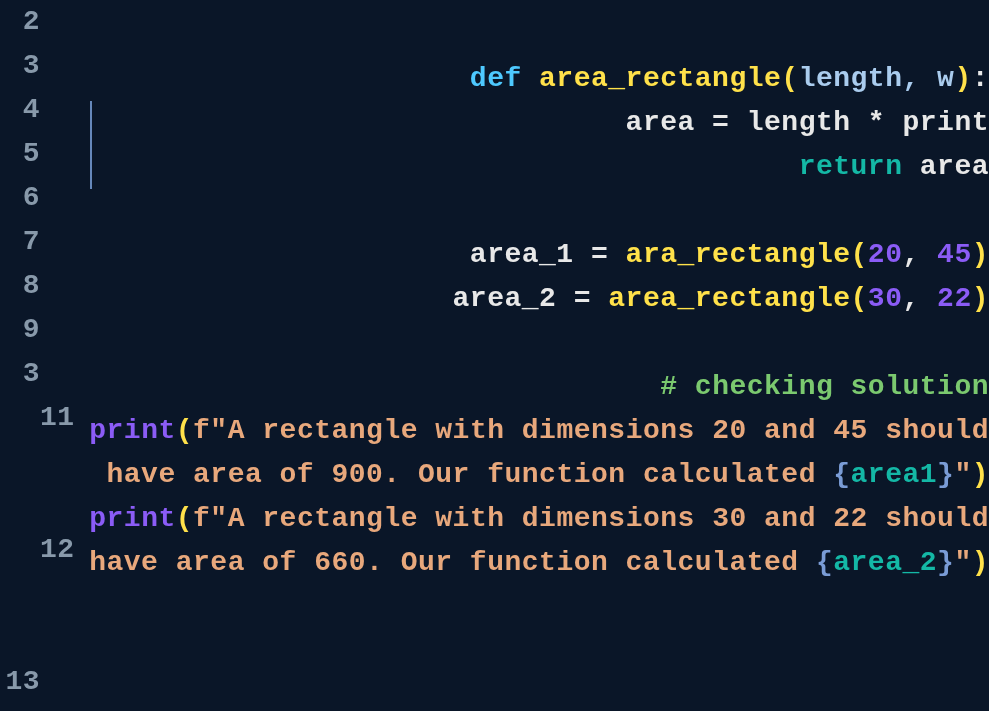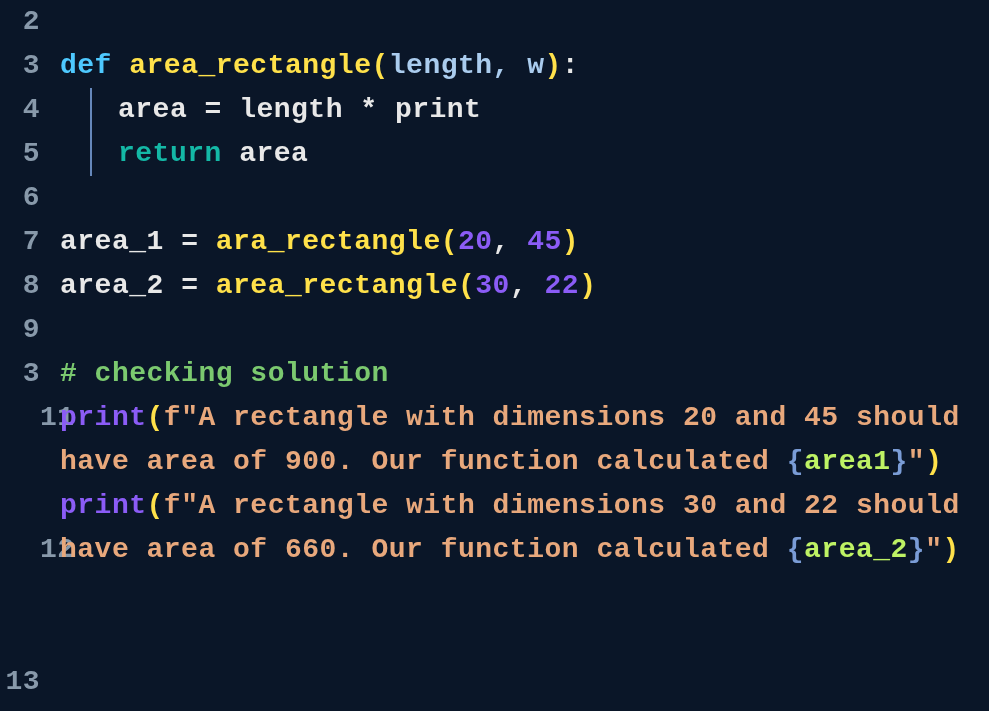--- a/index.html
+++ b/index.html
@@ -34,21 +34,22 @@
     .line-num {
       height: 44px;
       line-height: 44px;
     }
     .line-num.wrap {
       height: 132px;
       padding-left: 40px;
     }
     .code {
       flex: 1;
-      padding-top: 0;
+      padding-top: 13px;
+      text-align: right;
     }
     .code-line {
       height: 44px;
       line-height: 44px;
       white-space: pre;
       position: relative;
     }
     .code-line.wrapped {
       height: auto;
       white-space: pre-wrap;
@@ -68,21 +69,21 @@
     .fn-name { color: #ffe14a; }
     .param { color: #aaccee; }
     .punct { color: #ffe14a; }
     .var { color: #e8e8e8; }
     .op { color: #e8e8e8; }
     .num { color: #8b5cf6; }
     .comment { color: #7bc96f; }
     .builtin { color: #8b5cf6; }
     .string { color: #e8a87c; }
     .fstring-brace { color: #7a9cd6; }
-    .fstring-var { color: #bef264; }
+    .fstring-var { color: #14b8a6; }
     .indent1 { padding-left: 58px; }
   </style>
 </head>
 <body>
 
 <div class="editor">
   <div class="gutter">
     <div class="line-num">2</div>
     <div class="line-num">3</div>
     <div class="line-num">4</div>

